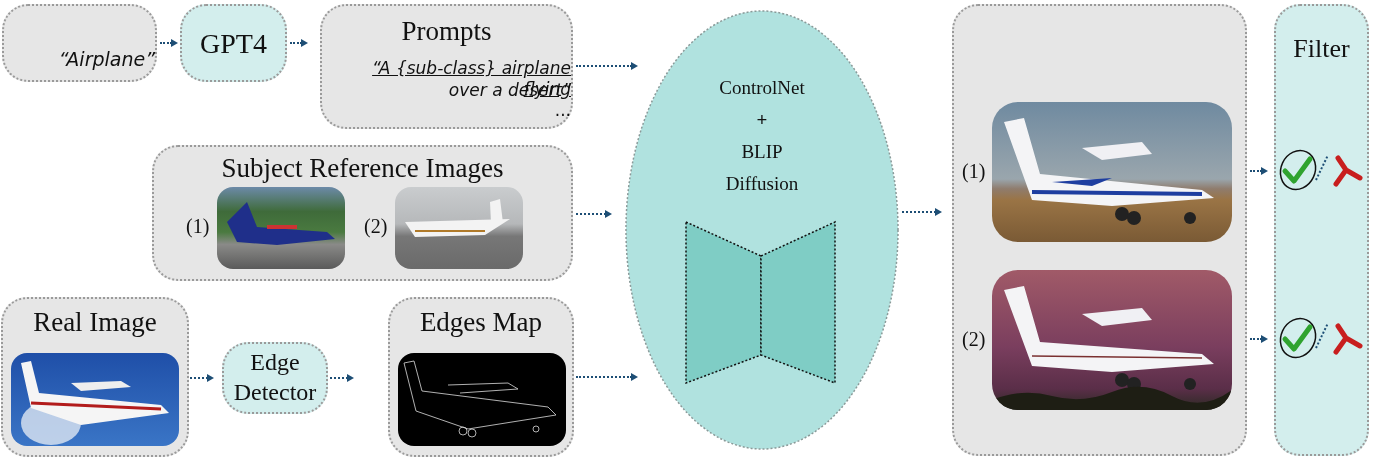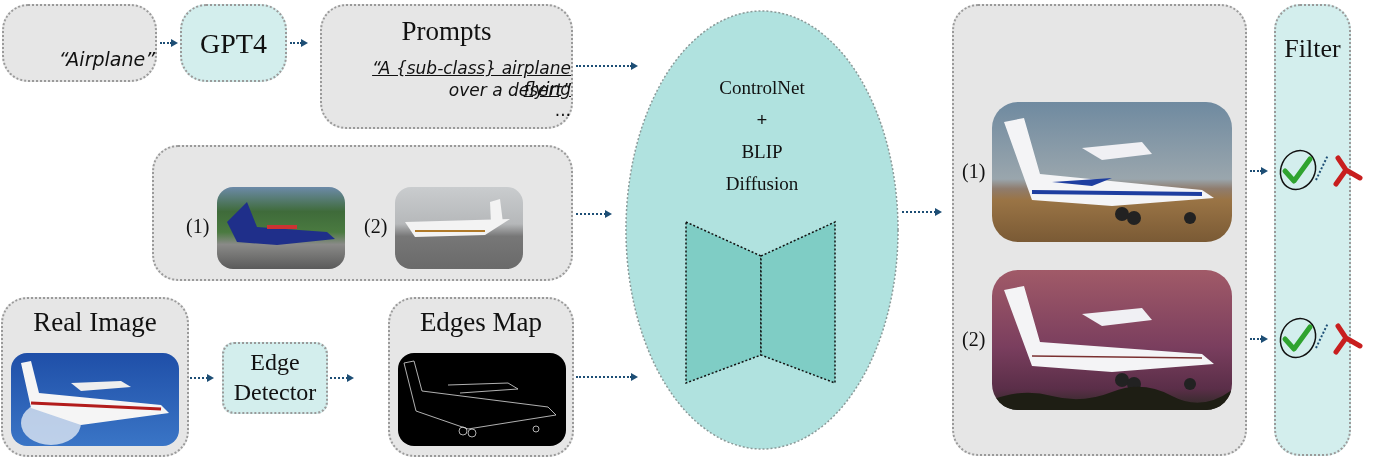--- a/index.html
+++ b/index.html
@@ -32,20 +32,21 @@
 
 <div class="box gray" style="left:320px;top:4px;width:253px;height:125px;">
   <div class="title" style="top:12px;">Prompts</div>
   <div class="hand" style="position:absolute;left:0;right:0;top:52px;text-decoration:underline;">“A {sub-class} airplane flying</div>
   <div class="hand" style="position:absolute;left:0;right:0;top:74px;">over a desert”</div>
   <div class="hand" style="position:absolute;left:0;right:0;top:94px;font-style:normal;">...</div>
 </div>
 <div class="arrow" style="left:576px;top:65px;width:56px;"></div>
 
 <div class="box gray" style="left:152px;top:145px;width:421px;height:136px;">
+  <div class="title" style="top:8px;">Subject Reference Images</div>
   <div class="num" style="left:32px;top:68px;">(1)</div>
   <div class="img" style="left:63px;top:40px;width:128px;height:82px;background:linear-gradient(#6c8aa8 0%,#3f6b3a 30%,#4a7a40 55%,#8a8a88 70%,#5a5a5a 100%);">
     <svg width="128" height="82">
         <polygon points="10,35 30,15 40,40 110,45 118,52 60,58 20,55" fill="#1f2f8a"></polygon>
         <rect x="50" y="38" width="30" height="4" fill="#c33"></rect>
       </svg>
   </div>
   <div class="num" style="left:210px;top:68px;">(2)</div>
   <div class="img" style="left:241px;top:40px;width:128px;height:82px;background:linear-gradient(#c9ccce 0%,#b6b8ba 45%,#777 60%,#6a6a6a 100%);">
     <svg width="128" height="82">
@@ -63,21 +64,21 @@
     <svg width="168" height="93">
         <ellipse cx="40" cy="70" rx="30" ry="22" fill="#dfe7f2" opacity="0.8"></ellipse>
         <polygon points="10,10 20,8 28,40 150,52 158,60 70,72 20,55" fill="#f5f5f5"></polygon>
         <line x1="20" y1="50" x2="150" y2="56" stroke="#b21c1c" stroke-width="3"></line>
         <polygon points="60,30 110,28 120,34 70,38" fill="#eee"></polygon>
       </svg>
   </div>
 </div>
 <div class="arrow" style="left:190px;top:377px;width:18px;"></div>
 
-<div class="box teal" style="left:222px;top:342px;width:106px;height:72px;border-radius:12px;">
+<div class="box teal" style="left:222px;top:342px;width:106px;height:72px;">
   <div class="title" style="top:6px;font-size:24px;">Edge</div>
   <div class="title" style="top:36px;font-size:24px;">Detector</div>
 </div>
 <div class="arrow" style="left:330px;top:377px;width:18px;"></div>
 
 <div class="box gray" style="left:388px;top:297px;width:186px;height:160px;">
   <div class="title" style="top:10px;">Edges Map</div>
   <div class="img" style="left:8px;top:54px;width:168px;height:93px;background:#000;">
     <svg width="168" height="93" fill="none" stroke="#ddd" stroke-width="0.8">
         <polyline points="6,10 16,8 24,38 150,54 158,62 70,76 18,58 6,10"></polyline>
@@ -125,21 +126,21 @@
         <circle cx="130" cy="110" r="7" fill="#222"></circle>
         <circle cx="142" cy="114" r="7" fill="#222"></circle>
         <circle cx="198" cy="114" r="6" fill="#222"></circle>
         <path d="M0,130 Q30,118 60,126 T120,122 T180,126 T240,120 L240,140 L0,140 Z" fill="#1e1e14"></path>
       </svg>
   </div>
 </div>
 <div class="arrow" style="left:1250px;top:170px;width:12px;"></div>
 <div class="arrow" style="left:1250px;top:338px;width:12px;"></div>
 
-<div class="box teal" style="left:1274px;top:4px;width:77px;height:452px;">
+<div class="box teal" style="left:1274px;top:4px;width:95px;height:452px;">
   <div class="title" style="top:30px;font-size:26px;">Filter</div>
 </div>
 <svg style="position:absolute;left:1274px;top:140px;" width="95" height="60">
   <g>
     <ellipse cx="24" cy="30" rx="17" ry="20" transform="rotate(25 24 30)" fill="none" stroke="#111" stroke-width="1.5"></ellipse>
     <polyline points="11,31 20,41 36,19" fill="none" stroke="#2fa32f" stroke-width="5" stroke-linecap="round" stroke-linejoin="round"></polyline>
   </g>
   <line x1="42" y1="40" x2="54" y2="15" stroke="#1d4e75" stroke-width="2" stroke-dasharray="2,2"></line>
   <path d="M64,18 L72,30 L62,44 M72,30 L86,38" fill="none" stroke="#c81e1e" stroke-width="5" stroke-linecap="round"></path>
 </svg>

